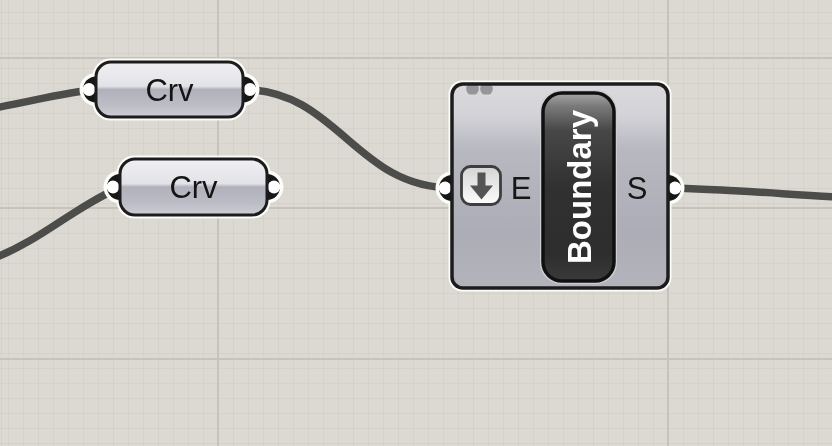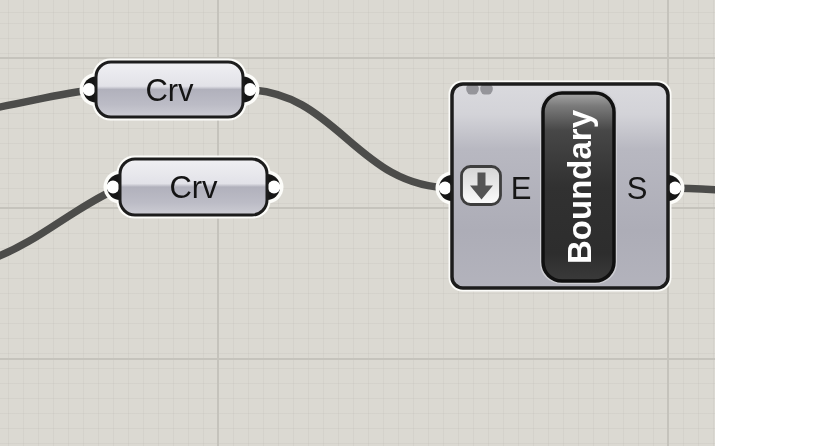--- a/index.html
+++ b/index.html
@@ -1,18 +1,18 @@
 <!DOCTYPE html>
 <html><head>
 <meta charset="utf-8">
 <style>
   html, body { margin: 0; padding: 0; }
   .canvas {
     position: relative;
-    width: 715px;
+    width: 832px;
     height: 446px;
     overflow: hidden;
     background-color: #dbd9d2;
     background-image:
       repeating-linear-gradient(90deg, rgba(148,145,136,0.09) 0 1px, transparent 1px 15px),
       repeating-linear-gradient(0deg, rgba(148,145,136,0.09) 0 1px, transparent 1px 15px);
     background-position: 8px 0px, 0px 13px;
     font-family: "Liberation Sans", sans-serif;
   }
   .grid-line { position: absolute; background: #c5c3bc; }

